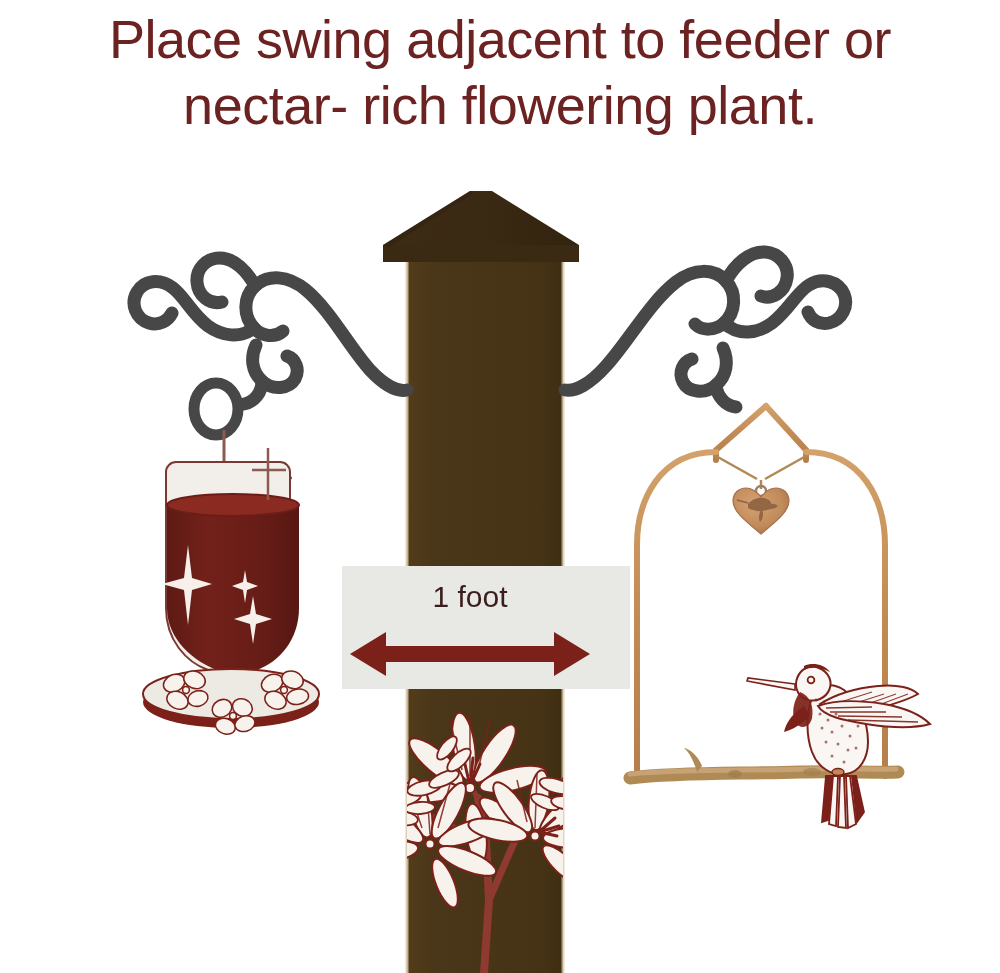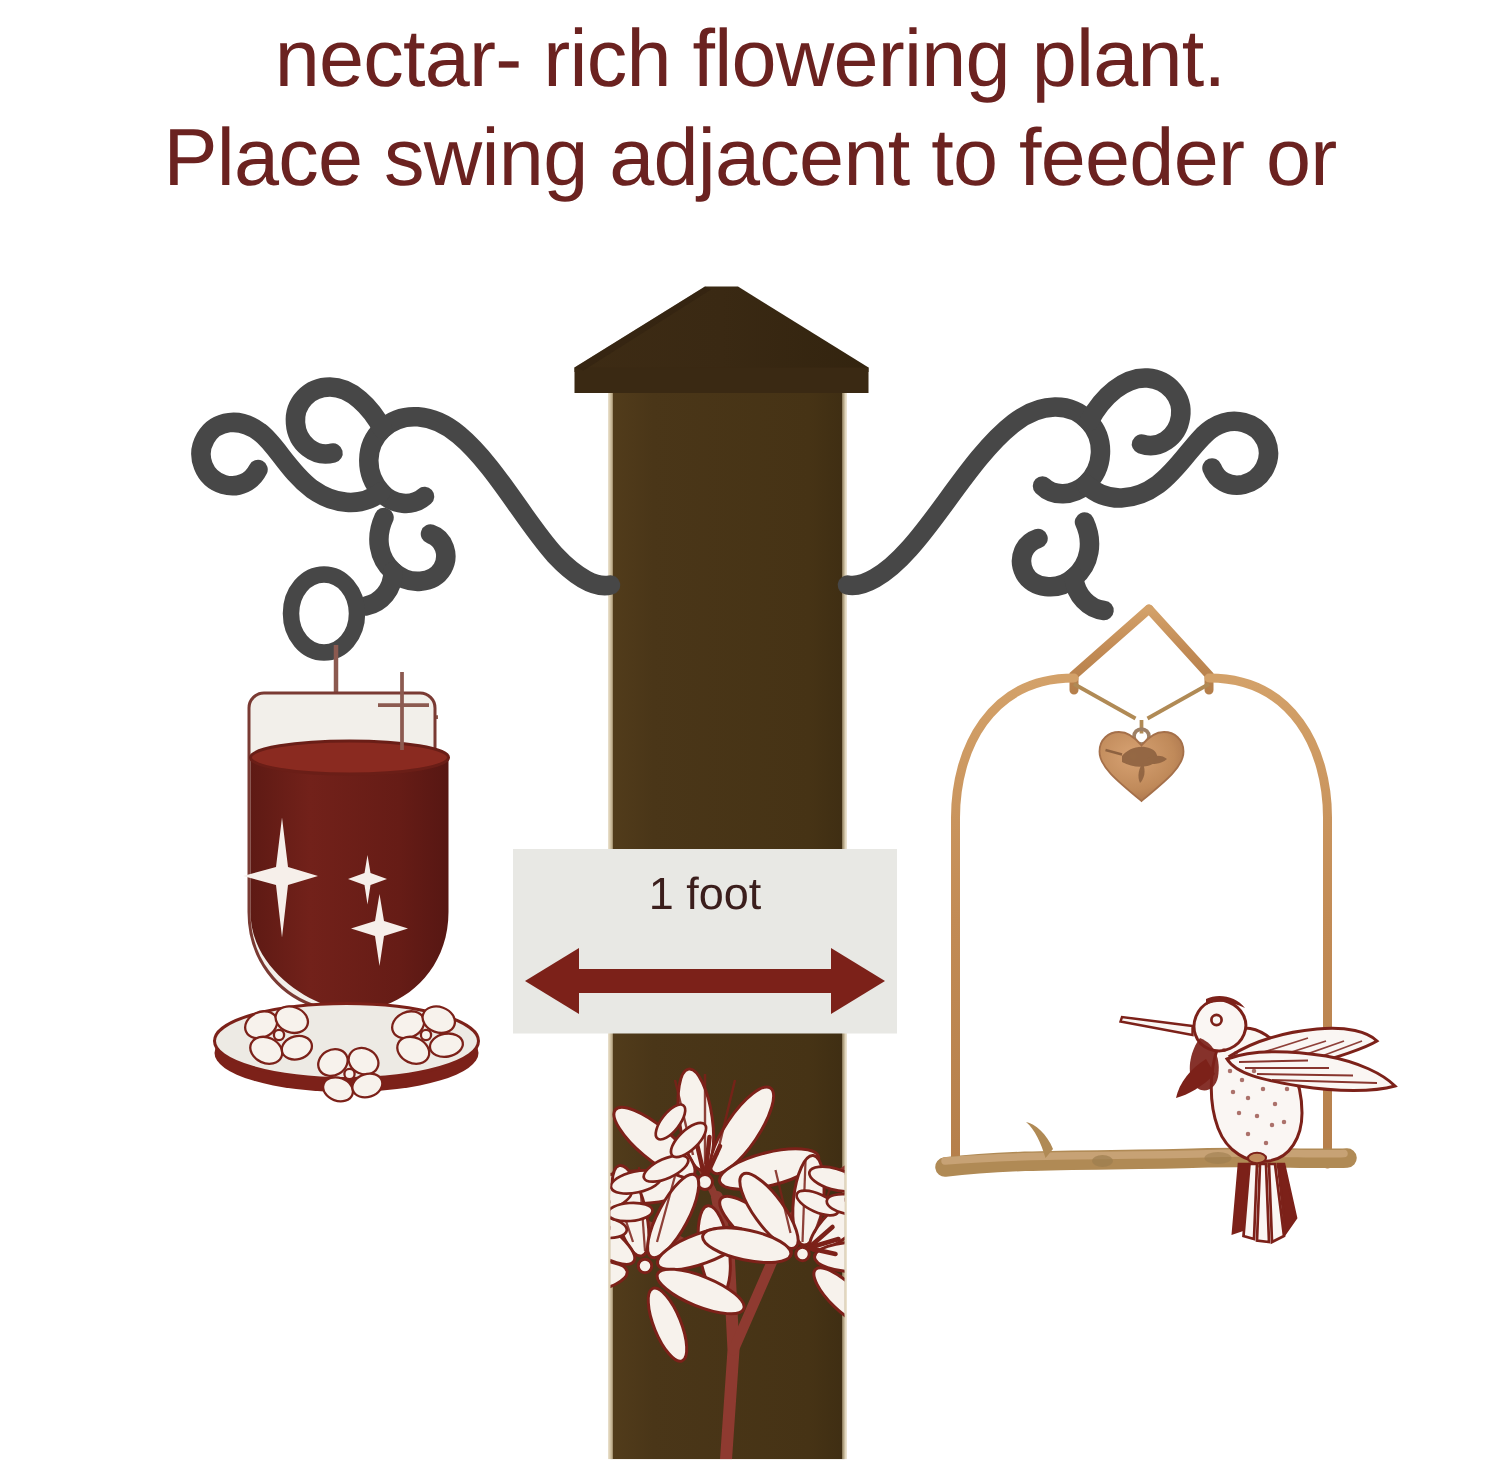--- a/index.html
+++ b/index.html
@@ -44,21 +44,21 @@
     left: 0;
     top: 0;
     width: 1000px;
     height: 973px;
   }
   
   #measure-box {
     position: absolute;
     left: 342px;
     top: 566px;
-    width: 256px;
+    width: 288px;
     height: 123px;
     background: #E8E8E4;
   }
   #measure-label {
     position: absolute;
     left: 0;
     top: 14px;
     width: 256px;
     text-align: center;
     color: #3B1E1C;
@@ -73,22 +73,22 @@
     width: 240px;
     height: 56px;
   }
 </style>
 </head>
 <body>
 
 <div id="stage">
 
   <div id="heading">
+    <span class="hline">Place swing adjacent to feeder or</span>
     <span class="hline">nectar- rich flowering plant.</span>
-    <span class="hline">Place swing adjacent to feeder or</span>
   </div>
 
   <svg id="scene" viewBox="0 0 1000 973" xmlns="http://www.w3.org/2000/svg">
     <defs>
       <linearGradient id="postGrad" x1="0" y1="0" x2="1" y2="0">
         <stop offset="0%" stop-color="#523C1B"></stop>
         <stop offset="18%" stop-color="#4A3618"></stop>
         <stop offset="85%" stop-color="#463315"></stop>
         <stop offset="100%" stop-color="#3F2E13"></stop>
       </linearGradient>

